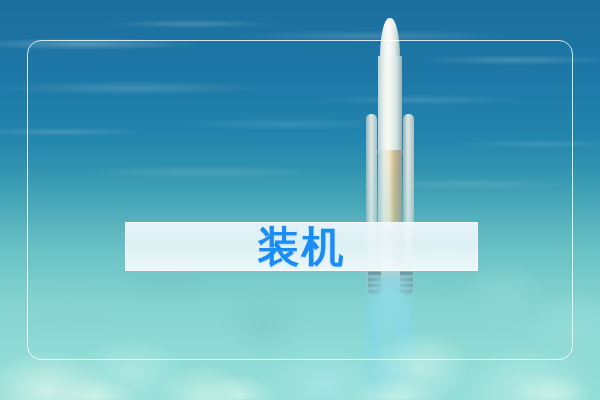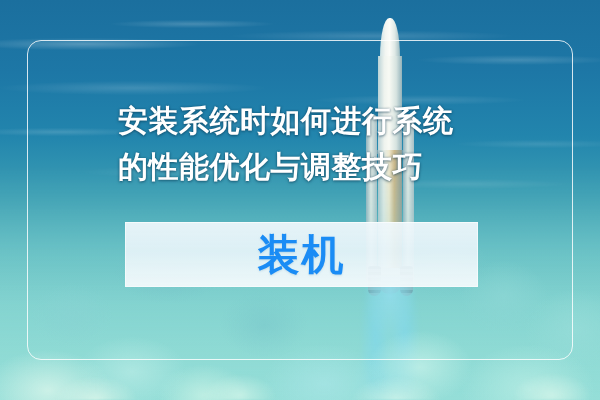--- a/index.html
+++ b/index.html
@@ -157,21 +157,21 @@
     font-weight:bold;
     line-height:46px;
     letter-spacing:.5px;
     text-shadow:0 1px 3px rgba(6,48,72,.55), 0 0 2px rgba(6,48,72,.4);
     white-space:pre-line;
   }
 
   .banner{
     position:absolute;
     left:125px;top:222px;
-    width:353px;height:65px;
+    width:353px;height:49px;
     background:linear-gradient(180deg,
         rgba(240,248,252,.93) 0%,
         rgba(233,245,250,.90) 45%,
         rgba(244,250,252,.94) 100%);
     border:1px solid rgba(255,255,255,.55);
     box-sizing:border-box;
     display:flex;
     align-items:center;
     justify-content:center;
   }
@@ -204,21 +204,19 @@
     <div class="nozzle nozR"></div>
   </div>
 
   <div class="plume"></div>
   <div class="smoke"></div>
   <div class="smoke2"></div>
 
   <div class="frame"></div>
 
   <div class="content">
-    <div class="title">安装系统时如何进行系统
-的性能优化与调整技巧</div>
 
     <div class="banner">
       <span class="banner-text">装机</span>
     </div>
   </div>
 
 </div>
 
 </body></html>

